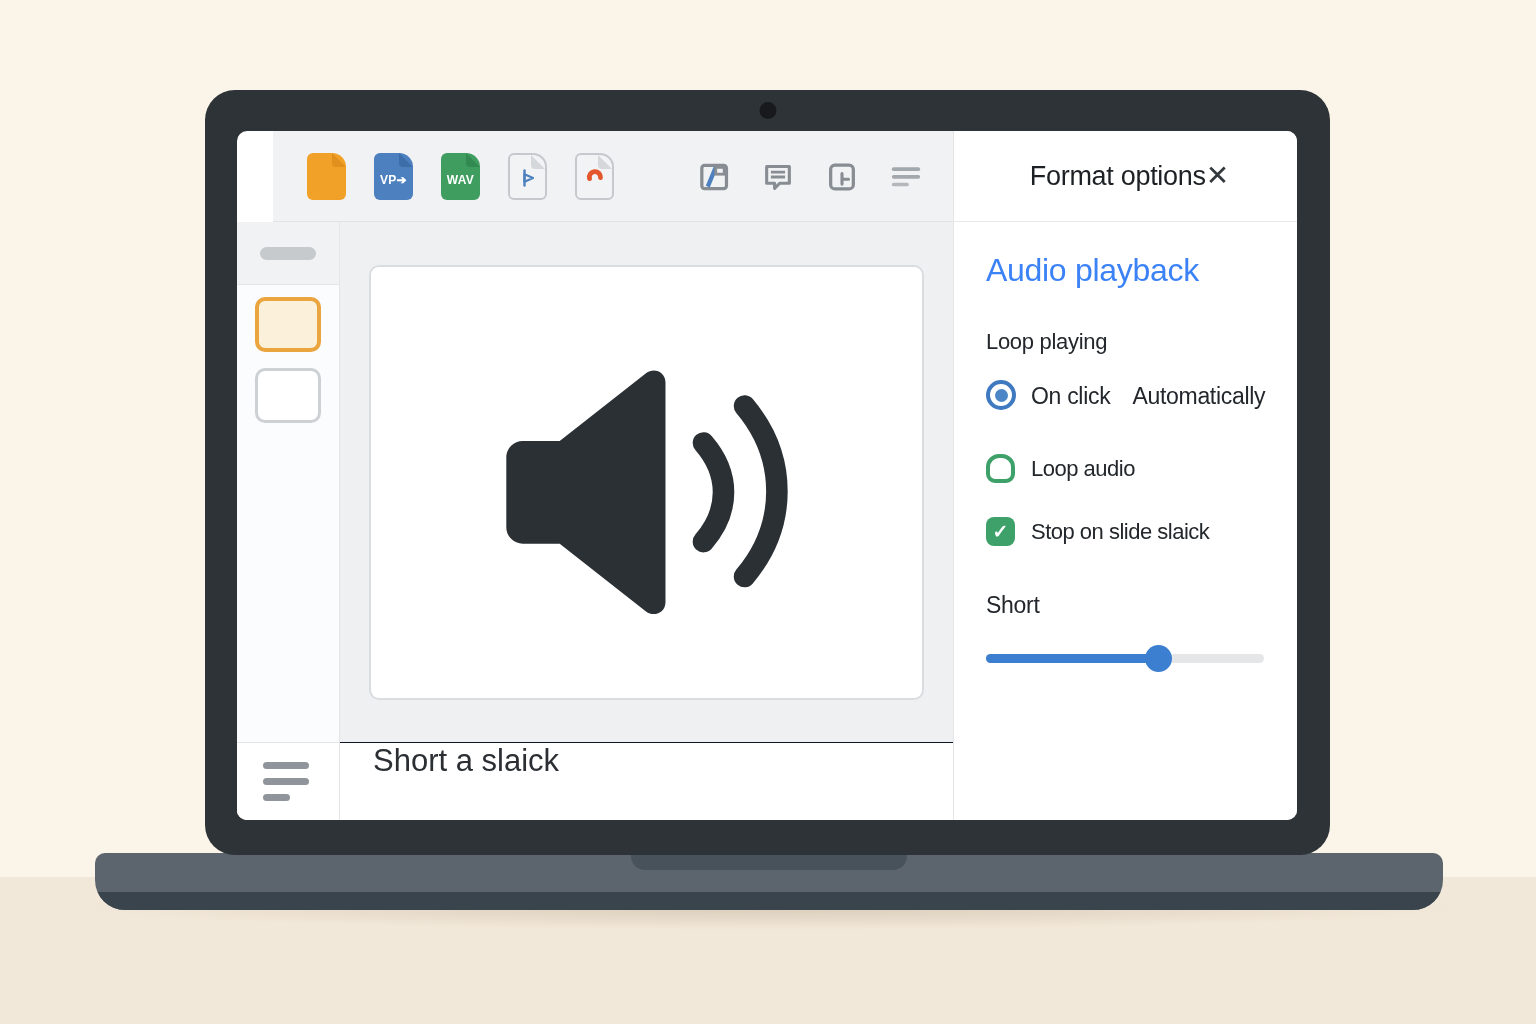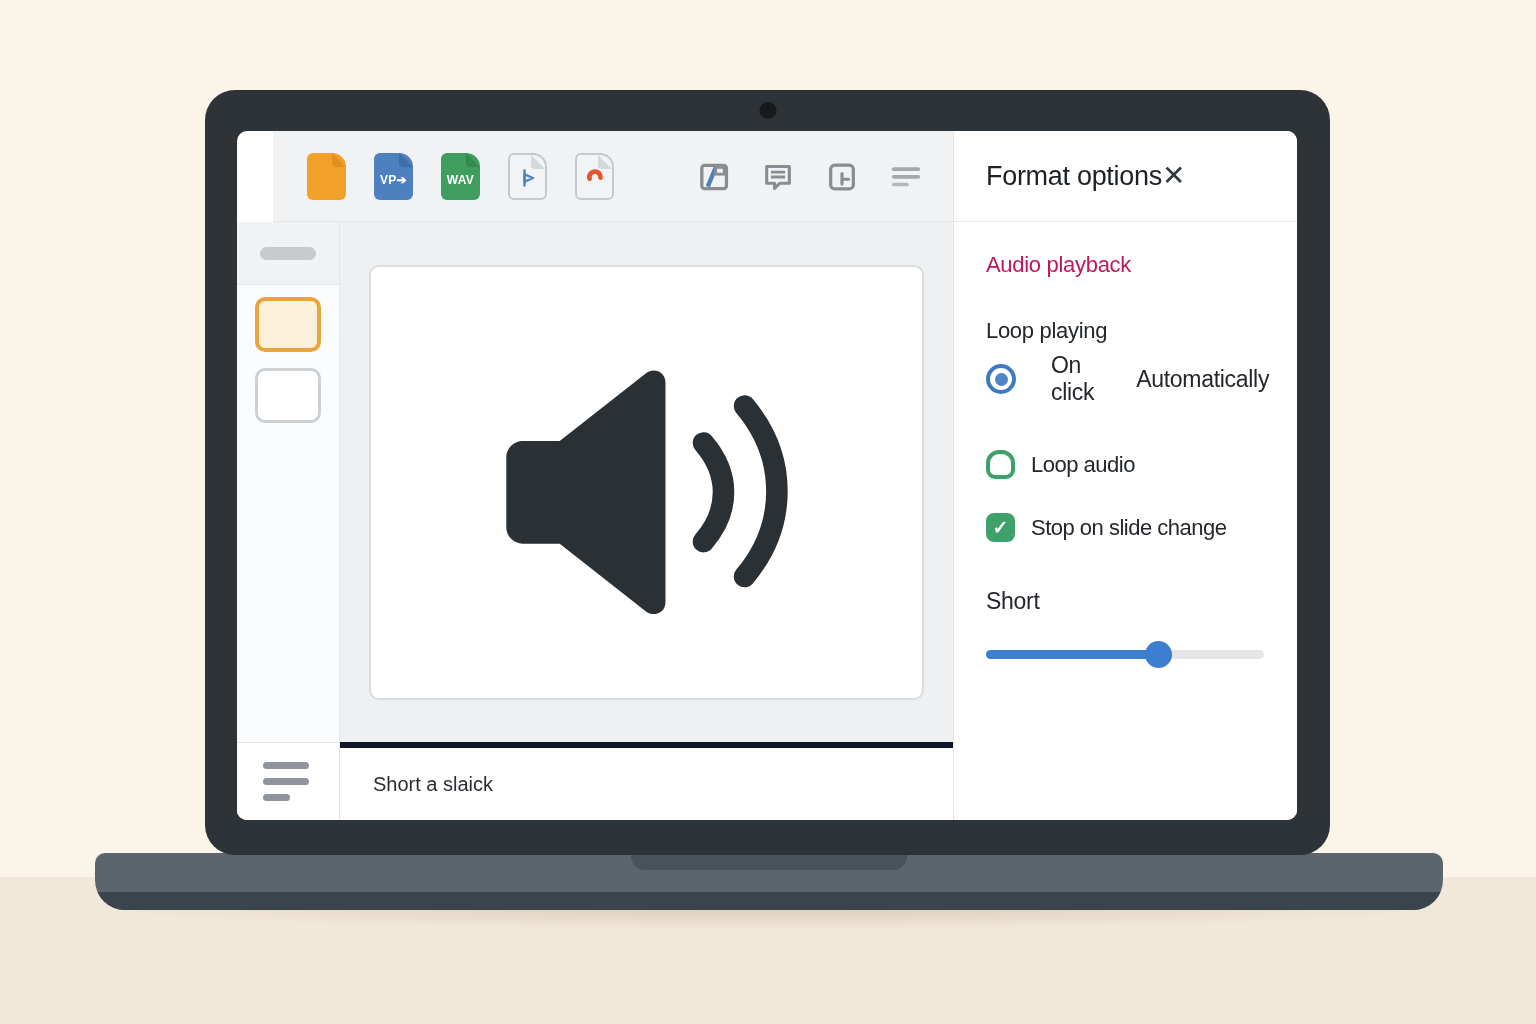--- a/index.html
+++ b/index.html
@@ -56,34 +56,34 @@
   .thumb-normal { border:3px solid #cdd1d4; background:#fff; }
   .sidebar-notes { height:78px; border-top:1px solid #e3e5e7; background:#fff;
                    display:flex; flex-direction:column; justify-content:center; padding-left:26px; gap:9px; }
   .hline { height:7px; border-radius:4px; background:#8f959b; }
 
   .main { flex:1; display:flex; flex-direction:column; min-width:0; }
   .canvas { flex:1; background:#eef0f2; }
   .slide { width:555px; height:435px; margin:43px auto 0; background:#fff;
            border:2px solid #dadde0; border-radius:10px;
            display:flex; align-items:center; justify-content:center; }
-  .notes-bar { height:78px; background:#fff; border-top:6px solid #0f172a;
-               display:flex; align-items:center; padding-left:33px;
-               font-size:20px; color:#2b2f34; }
+  .notes-bar { height:78px; background:#fff; border-top:1px solid #0f172a;
+               display:flex; align-items:flex-start; padding-left:33px;
+               font-size:31px; color:#2b2f34; }
 
   
   .panel { width:344px; background:#fff; border-left:1px solid #e3e5e7; display:flex; flex-direction:column; }
-  .panel-header { height:91px; flex:0 0 auto; display:flex; align-items:center; justify-content:flex-start;
+  .panel-header { height:91px; flex:0 0 auto; display:flex; align-items:center; justify-content:center;
                   padding:0 24px 0 32px; border-bottom:1px solid #e7e9ea; }
   .panel-title { font-size:27px; font-weight:500; color:#1d2125; letter-spacing:-0.3px; }
   .close-x { font-size:28px; color:#33383d; line-height:1; cursor:default; }
   .panel-body { padding:0 30px 0 32px; }
-  .section-title { margin-top:30px; font-size:22px; font-weight:500; color:#be185d; letter-spacing:-0.3px; }
+  .section-title { margin-top:30px; font-size:32px; font-weight:500; color:#3b82f6; letter-spacing:-0.3px; }
   .group-label { margin-top:40px; font-size:22px; color:#23272c; letter-spacing:-0.3px; }
-  .radio-row { margin-top:8px; display:flex; align-items:center;gap:20px; }
+  .radio-row { margin-top:25px; display:flex; align-items:flex-end; }
   .radio { width:30px; height:30px; border-radius:50%; border:4px solid #3f79c0; background:#fff;
            display:flex; align-items:center; justify-content:center; flex:0 0 auto; }
   .radio-dot { width:13px; height:13px; border-radius:50%; background:#4c86c6; }
   .radio-label { margin-left:15px; font-size:23px; letter-spacing:-0.3px; }
   .radio-label-2 { margin-left:22px; font-size:23px; letter-spacing:-0.3px; }
   .cb-group { margin-top:44px; display:flex; flex-direction:column; gap:34px; }
   .cb-row { display:flex; align-items:center; gap:16px; }
   .cb { width:29px; height:29px; flex:0 0 auto; border-radius:8px; }
   .cb-green-outline { border:4px solid #3da169; background:#fff; border-radius:13px 13px 9px 9px; }
   .cb-green-filled { background:#3da169; display:flex; align-items:center; justify-content:center;
@@ -229,21 +229,21 @@
 
           <div class="cb-group">
             <div class="cb-row">
               <span class="cb cb-green-outline"></span>
               <span class="cb-label">Loop audio</span>
             </div>
             <div class="cb-row">
               <span class="cb cb-green-filled">
                 <span>✓</span>
               </span>
-              <span class="cb-label">Stop on slide change</span>
+              <span class="cb-label">Stop on slide slaick</span>
             </div>
           </div>
 
           <div class="volume-label">Short</div>
 
           <div class="slider">
             <div class="slider-track"></div>
             <div class="slider-fill" style="width: 62%;"></div>
             <div class="slider-thumb" style="left: calc(62% - 13px);"></div>
           </div>

